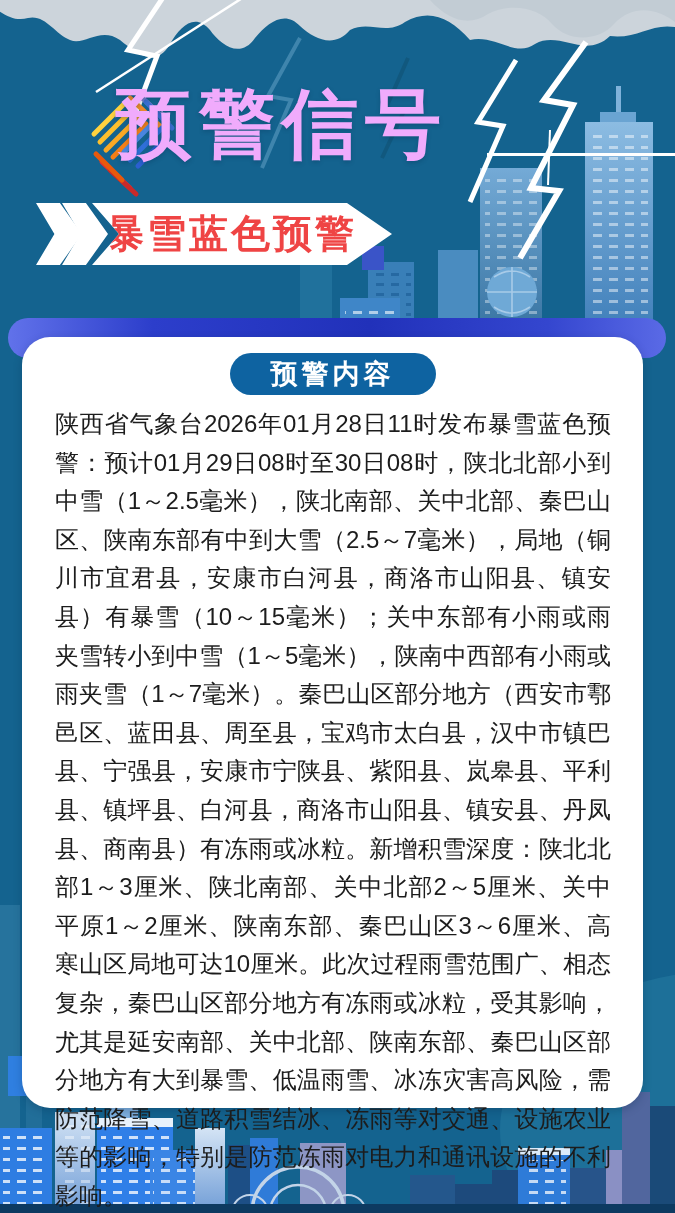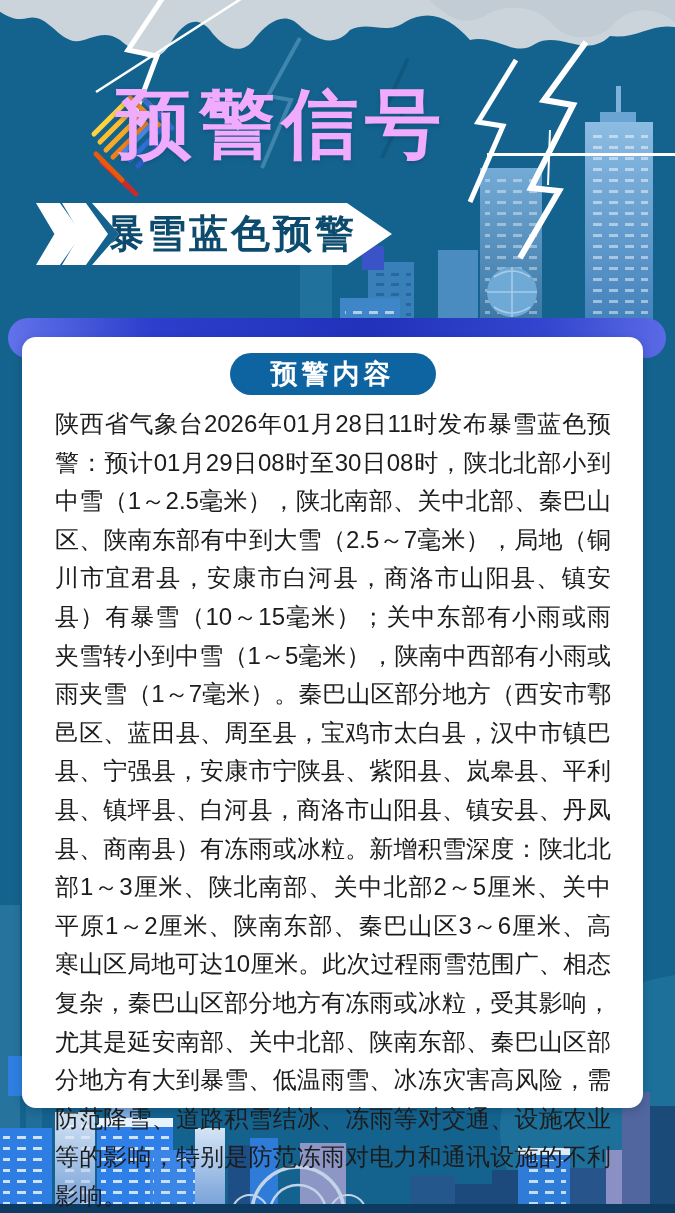--- a/index.html
+++ b/index.html
@@ -26,33 +26,33 @@
   .chev{position:absolute;top:0;width:46px;height:62px;background:#ffffff;
     clip-path:polygon(0 0,52% 0,100% 50%,52% 100%,0 100%,40% 50%);}
   .chev.c1{left:2px;}
   .chev.c2{left:28px;}
   .ribbon{
     position:absolute;left:58px;top:0;width:300px;height:62px;background:#ffffff;
     clip-path:polygon(0 0,85% 0,100% 50%,85% 100%,0 100%,9% 50%);
     display:flex;align-items:center;justify-content:center;
   }
   .ribbon span{
-    color:#0c4a6e;font-size:39px;font-weight:bold;letter-spacing:3px;
+    color:#ef4444;font-size:39px;font-weight:bold;letter-spacing:3px;
     padding-left:6px;padding-right:28px;white-space:nowrap;
   }
   
   .topbar{
     position:absolute;left:8px;top:318px;width:658px;height:40px;border-radius:20px;
     background:linear-gradient(90deg,#6172ea 0%,#2c3ecb 22%,#2131ba 55%,#3446cf 82%,#5a6ae6 100%);
     z-index:1;
   }
   
   .card{
     position:absolute;left:22px;top:337px;width:621px;height:771px;
-    background:#ffffff;border-radius:14px;z-index:2;
+    background:#ffffff;border-radius:28px;z-index:2;
     box-shadow:0 3px 8px rgba(6,40,70,.25);
   }
   .pill{
     position:absolute;left:50%;top:16px;transform:translateX(-50%);
     min-width:206px;height:42px;border-radius:21px;background:#0e63a1;
     display:flex;align-items:center;justify-content:center;
   }
   .pill span{color:#ffffff;font-size:27px;font-weight:bold;letter-spacing:4px;padding:0 24px;white-space:nowrap;}
   .body-text{
     position:absolute;left:33px;right:32px;top:68px;margin:0;

